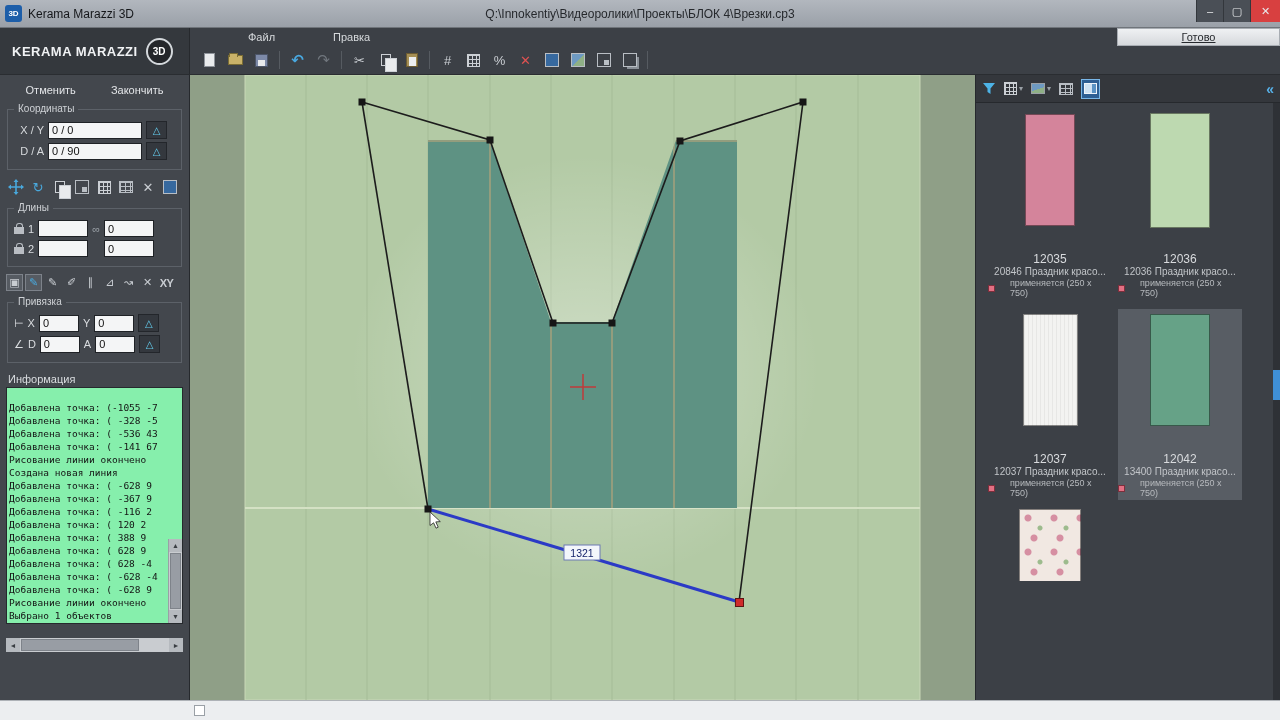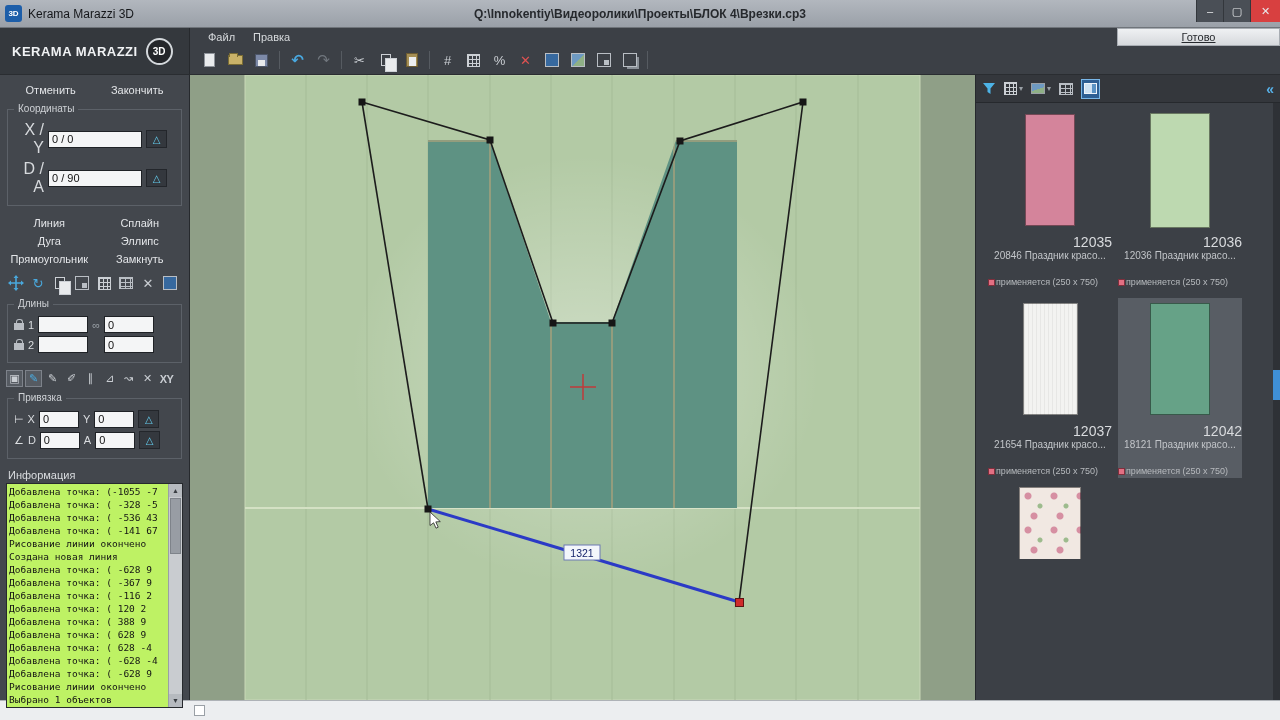--- a/index.html
+++ b/index.html
@@ -5,36 +5,36 @@
   * { margin:0; padding:0; box-sizing:border-box; }
   html,body { width:1280px; height:720px; overflow:hidden; background:#3c4046;
     font-family:"Liberation Sans","DejaVu Sans",sans-serif; }
 
   
   .titlebar { height:28px; background:linear-gradient(#b2b7be,#9aa0a8); display:flex;
     align-items:center; position:relative; border-bottom:1px solid #6f747a; }
   .app-ico { width:17px; height:17px; margin:0 6px 0 5px; background:#1d5ea9; border-radius:3px;
     color:#fff; font-size:8px; font-weight:bold; display:flex; align-items:center; justify-content:center; }
   .app-title { font-size:12px; color:#15171a; }
-  .doc-path { position:absolute; left:0; right:0; text-align:center; font-size:12px; color:#26292d; pointer-events:none;font-weight:bold; }
+  .doc-path { position:absolute; left:0; right:0; text-align:center; font-size:12px; color:#26292d; pointer-events:none; }
   .win-btns { margin-left:auto; display:flex; height:100%; z-index:2; }
   .win-btn { width:27px; height:22px; display:flex; align-items:center; justify-content:center;
     font-size:11px; color:#e8eaec; background:#4a4f56; border-left:1px solid #33373c; }
   .win-btn.close { background:#d84040; width:30px; }
 
   
   .topbar { height:47px; display:flex; background:#3c4046; border-bottom:1px solid #2a2d31; position:relative; }
   .brand { width:190px; display:flex; align-items:center; gap:8px; padding-left:12px;
     background:#34383d; border-right:1px solid #26292d; }
   .brand-name { color:#f0f2f4; font-size:13px; font-weight:bold; letter-spacing:0.5px; }
   .brand-badge { width:27px; height:27px; border:2px solid #d4d8dc; border-radius:50%; background:#24262a;
     color:#fff; font-size:10px; font-weight:bold; display:flex; align-items:center; justify-content:center; }
   .topbar-right { flex:1; display:flex; flex-direction:column; }
   .menubar { height:19px; display:flex; align-items:center; padding-left:10px; gap:2px; }
-  .menu-item { font-size:11px; color:#d7dadd; padding:1px 8px; }
+  .menu-item { font-size:11px; color:#d7dadd; padding:1px 8px;margin-left:40px; }
   .ready-btn { position:absolute; top:0; right:0; width:163px; height:18px;
     background:linear-gradient(#eff1f3,#d6d9dc); border:1px solid #a8adb3; color:#26292d;
     font-size:11px; display:flex; align-items:center; justify-content:center;text-decoration:underline; }
   .toolbar { height:28px; display:flex; align-items:center; padding-left:8px; gap:3px; }
   .ti { width:23px; height:22px; display:flex; align-items:center; justify-content:center;
     color:#ccd0d5; font-size:13px; }
   .tsep { width:1px; height:18px; background:#2a2d31; border-right:1px solid #565b61; margin:0 3px; }
   .ic-page { width:11px; height:14px; background:#e9ebed; border:1px solid #8e939a; }
   .ic-folder { width:15px; height:10px; background:#c9b269; border:1px solid #7a6c34; position:relative; }
   .ic-folder::before { content:""; position:absolute; top:-3px; left:0; width:7px; height:3px; background:#c9b269; border:1px solid #7a6c34; border-bottom:none; }
@@ -60,40 +60,40 @@
   .main { display:flex; height:625px; }
 
   
   .lpanel { width:190px; background:#43474d; border-right:1px solid #26292d; padding-top:4px;
     display:flex; flex-direction:column; color:#dadde0; font-size:11px; position:relative; }
   .lp-row2 { display:flex; justify-content:space-around; margin:3px 8px 2px; }
   .flatbtn { padding:2px 10px; color:#e3e5e8; font-size:11px; }
   .grp { border:1px solid #5c6168; margin:9px 7px 2px; padding:8px 6px 6px; position:relative; }
   .grp-title { position:absolute; top:-7px; left:6px; background:#43474d; padding:0 4px; font-size:10px; color:#cfd2d6; }
   .fld-row { display:flex; align-items:center; gap:4px; margin:3px 0; }
-  .fld-lab { width:30px; text-align:right; font-size:16px; color:#d7dadd; }
+  .fld-lab { width:30px; text-align:right; font-size:11px; color:#d7dadd; }
   .inp { height:17px; background:#f4f5f6; border:1px solid #1f2226; color:#111; font-size:11px;
     padding:0 3px; font-family:inherit; }
   .inp.w94 { width:94px; } .inp.w52 { width:50px; } .inp.w40 { width:40px; }
   .tri-btn { width:21px; height:18px; background:#34383e; border:1px solid #23262b; color:#63c9ea;
     font-size:10px; display:flex; align-items:center; justify-content:center; }
   .draw-grid { display:grid; grid-template-columns:1fr 1fr; margin:6px 4px 0; }
   .draw-btn { text-align:center; font-size:11px; color:#e3e5e8; padding:3px 0; }
   .toolrow { display:flex; align-items:center; gap:2px; padding:5px 6px 2px; }
   .t1btn { width:20px; height:20px; display:flex; align-items:center; justify-content:center; font-size:13px; color:#c9cdd2; }
   .t2btn { width:17px; height:17px; display:flex; align-items:center; justify-content:center; font-size:11px; color:#c9cdd2; }
   .t2btn.pressed { background:#565b62; border:1px solid #7d828a; }
   .blue { color:#49a8dc; } .g-xy { font-size:11px; font-weight:bold; letter-spacing:-0.5px; }
   .mv-svg { display:block; }
   .lock { width:10px; height:7px; background:#b9bdc3; position:relative; margin-top:4px; }
   .lock::before { content:""; position:absolute; left:1.5px; top:-4px; width:5px; height:4px;
     border:1.5px solid #b9bdc3; border-bottom:none; border-radius:3px 3px 0 0; }
   .chain { color:#9aa0a6; font-size:11px; }
   .info-label { margin:8px 0 2px 8px; font-size:11px; color:#dadde0; }
-  .logbox { margin:0 6px; height:237px; background:#bef264; border:1px solid #26292d; display:flex; }
+  .logbox { margin:0 6px; height:237px; background:#86efac; border:1px solid #26292d; display:flex;align-items:flex-end; }
   .loglines { flex:1; overflow:hidden; padding:1px 2px; font-family:"DejaVu Sans Mono","Liberation Mono",monospace;
     font-size:9.5px; line-height:13px; color:#141414; white-space:nowrap; }
   .vsb { width:14px; background:#c9ccd0; border-left:1px solid #9aa0a6; display:flex; flex-direction:column; }
   .vsb-btn { height:13px; background:#b6babf; font-size:7px; color:#3a3e43; display:flex; align-items:center; justify-content:center; }
   .vsb-thumb { height:56px; background:#989da4; border:1px solid #7e838a; margin:1px; }
   .hsb { margin:14px 6px 0; height:14px; background:#c9ccd0; display:flex; align-items:center; }
   .hsb-btn { width:14px; height:14px; background:#b6babf; font-size:7px; color:#3a3e43; display:flex; align-items:center; justify-content:center; }
   .hsb-thumb { width:118px; height:12px; background:#989da4; border:1px solid #7e838a; margin:0 1px; }
 
   
@@ -117,23 +117,23 @@
   .tcell { padding-bottom:2px; }
   .tcell.selected { background:#585d64; }
   .timg-wrap { height:122px; display:flex; align-items:center; justify-content:center; }
   .timg-wrap.short { height:112px; align-items:flex-end; }
   .timg-wrap.clip { height:72px; overflow:hidden; align-items:flex-start; }
   .timg { border:1px solid rgba(0,0,0,0.45); }
   .timg.stripes { background-image:repeating-linear-gradient(90deg,rgba(0,0,0,0.05) 0 1px,transparent 1px 4px); }
   .timg.floral { background-image:radial-gradient(circle at 8px 8px,#d68fa2 3px,transparent 4px),
     radial-gradient(circle at 20px 18px,#9dbb8d 2px,transparent 3px),
     radial-gradient(circle at 14px 28px,#d68fa2 3px,transparent 4px); background-size:26px 34px; }
-  .tile-id { text-align:right; color:#d9dbde; font-size:14px; margin-top:3px; }
+  .tile-id { text-align:center; color:#d9dbde; font-size:12px; margin-top:21px; }
   .tile-name { text-align:center; color:#c2c5c9; font-size:10px; white-space:nowrap; overflow:hidden; }
-  .tile-applied { display:flex; align-items:center; gap:1px; font-size:9px; color:#b7babe; margin-top:16px; }
+  .tile-applied { display:flex; align-items:center; gap:15px; font-size:9px; color:#b7babe; margin-top:1px; }
   .chk { width:7px; height:7px; background:#e27083; border:1px solid #7e2f3c; flex:0 0 auto; }
   .rp-scroll { position:absolute; right:0; top:28px; bottom:0; width:7px; background:#2e3136; }
   .rp-thumb { position:absolute; top:267px; left:0; width:7px; height:30px; background:#3f8fd6; }
 
   
   .statusbar { height:20px; background:#eceef0; border-top:1px solid #aeb2b7; display:flex; align-items:center; }
   .sb-box { margin-left:194px; width:11px; height:11px; background:#fff; border:1px solid #9aa0a6; }
 </style>
 </head>
 <body>
@@ -220,28 +220,20 @@
         <input class="inp w94" value="0 / 0" style="">
         <span class="tri-btn">△</span>
       </div>
       <div class="fld-row">
         <span class="fld-lab">D / A</span>
         <input class="inp w94" value="0 / 90" style="">
         <span class="tri-btn">△</span>
       </div>
     </div>
 
-    <div class="draw-grid">
-      <span class="draw-btn">Линия</span>
-      <span class="draw-btn">Сплайн</span>
-      <span class="draw-btn">Дуга</span>
-      <span class="draw-btn">Эллипс</span>
-      <span class="draw-btn">Прямоугольник</span>
-      <span class="draw-btn">Замкнуть</span>
-    </div>
 
     <div class="toolrow">
       <span class="t1btn">
         <svg class="mv-svg" width="16" height="16" viewBox="0 0 16 16">
           <path d="M8 0 L10.5 3 H8.8 V7.2 H13 V5.5 L16 8 L13 10.5 V8.8 H8.8 V13 H10.5 L8 16 L5.5 13 H7.2 V8.8 H3 V10.5 L0 8 L3 5.5 V7.2 H7.2 V3 H5.5 Z" fill="#49a8dc"></path>
         </svg>
       </span>
       <span class="t1btn blue">↻</span>
       <span class="t1btn">
           <span class="ic-copy"></span>
@@ -465,33 +457,33 @@
             <span class="chk"></span>
             <span>применяется (250 x 750)</span>
           </div>
       </div>
 
       <div class="tcell">
         <div class="timg-wrap">
             <div class="timg stripes" style="width: 55px; height: 112px; background-color: rgb(243, 243, 241);"></div>
           </div>
         <div class="tile-id">12037</div>
-        <div class="tile-name">21654 Праздник красо...</div>
+        <div class="tile-name">12037 Праздник красо...</div>
         <div class="tile-applied">
             <span class="chk"></span>
             <span>применяется (250 x 750)</span>
           </div>
       </div>
 
       <div class="tcell selected">
         <div class="timg-wrap">
             <div class="timg" style="width: 60px; height: 112px; background-color: rgb(102, 162, 135);"></div>
           </div>
         <div class="tile-id">12042</div>
-        <div class="tile-name">18121 Праздник красо...</div>
+        <div class="tile-name">13400 Праздник красо...</div>
         <div class="tile-applied">
             <span class="chk"></span>
             <span>применяется (250 x 750)</span>
           </div>
       </div>
 
 
 
       <div class="tcell">
         <div class="timg-wrap clip">

